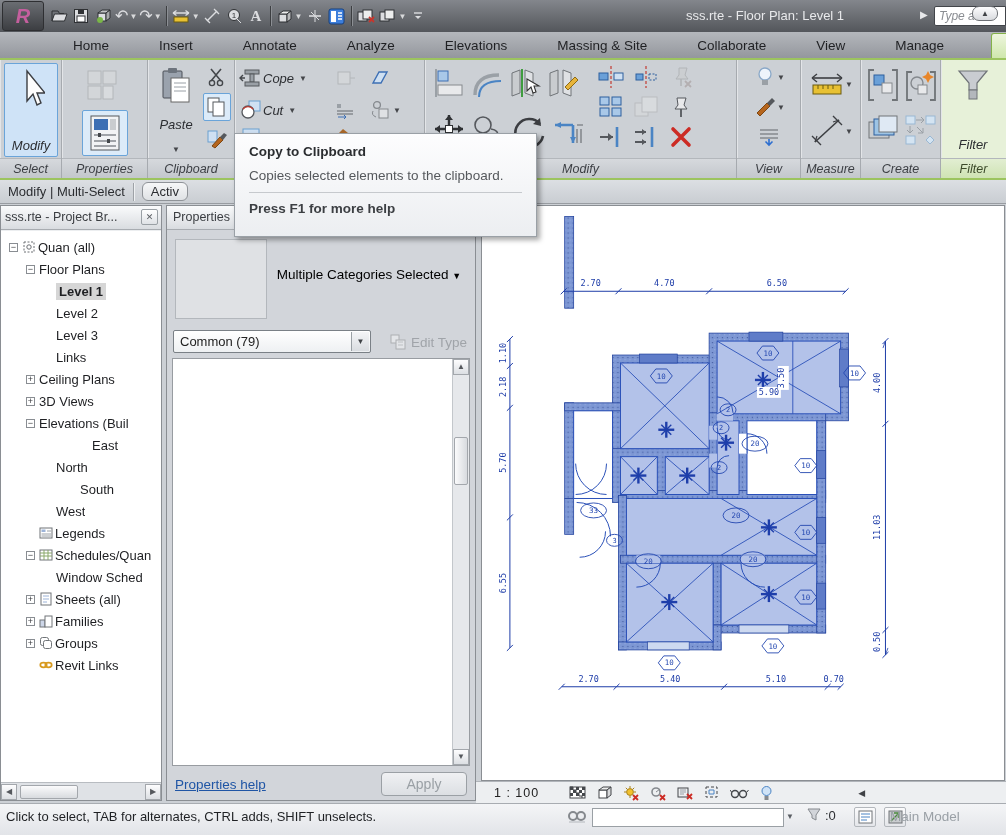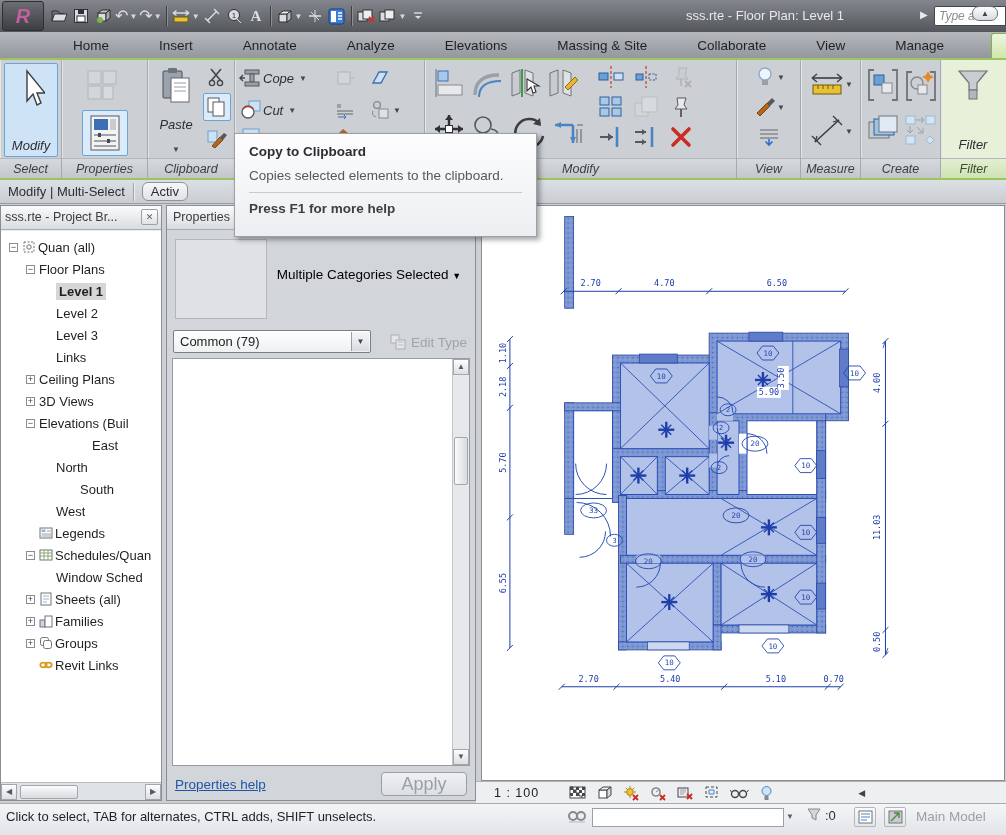--- a/index.html
+++ b/index.html
@@ -106,21 +106,21 @@
     border:1px solid #989ca1;}
   #props-vscroll{position:absolute;right:0;top:0;bottom:0;width:17px;background:#e6e8eb;border-left:1px solid #c3c7cb;}
   #props-vscroll .up{position:absolute;top:0;left:0;right:0;height:16px;}
   #props-vscroll .dn{position:absolute;bottom:0;left:0;right:0;height:16px;}
   #props-vscroll .thumb{position:absolute;top:78px;left:1px;right:1px;height:48px;
     background:linear-gradient(90deg,#fbfbfc,#d8dbdf);border:1px solid #a3a7ac;border-radius:2px;}
   #props-bottom{position:absolute;left:0;right:0;bottom:0;height:32px;display:flex;align-items:center;
     padding:0 8px;background:#d2d5da;}
   #props-help{color:#1f55a5;text-decoration:underline;font-size:13.5px;flex:1;}
   #apply-btn{width:86px;height:24px;background:linear-gradient(#f0f1f3,#dcdfe3);border:1px solid #9ba0a5;
-    border-radius:4px;color:#9aa0a5;font-size:18px;text-align:center;line-height:22px;margin-left:16px;}
+    border-radius:4px;color:#9aa0a5;font-size:14px;text-align:center;line-height:22px;margin-left:16px;}
 
   
   #canvas{position:absolute;left:481px;top:205px;width:524px;height:576px;background:#fff;
     border:1px solid #8a8e93;}
   #vcb{position:absolute;left:476px;top:781px;width:530px;height:22px;background:#edeff1;
     border-top:1px solid #b0b4b9;display:flex;align-items:center;font-size:12.5px;color:#222;}
   #vcb-scale{margin-left:18px;margin-right:26px;letter-spacing:1px;}
   .vcb-btn{width:24px;height:20px;display:inline-flex;align-items:center;justify-content:center;}
   #vcb-back{margin-left:80px;font-size:9px;color:#3f4246;}
 
@@ -128,21 +128,21 @@
   #statusbar{position:absolute;left:0;top:803px;width:1006px;height:32px;
     background:linear-gradient(#f4f5f7,#e2e4e8);border-top:1px solid #a8acb1;font-size:13px;color:#1f2124;}
   #status-msg{position:absolute;left:6px;top:0;height:26px;line-height:26px;white-space:nowrap;}
   #ws-icon{position:absolute;left:566px;top:4px;}
   #ws-combo{position:absolute;left:592px;top:4px;width:192px;height:19px;background:#fff;
     border:1px solid #9aa0a5;}
   #ws-dd{position:absolute;left:786px;top:8px;font-size:8px;color:#5a5e63;}
   #sb-filter{position:absolute;left:806px;top:3px;display:flex;align-items:center;gap:3px;color:#2c2e32;}
   .sb-btn{position:absolute;top:3px;width:22px;height:20px;border:1px solid #b3b7bc;border-radius:2px;
     background:linear-gradient(#fbfbfc,#e4e6ea);display:flex;align-items:center;justify-content:center;}
-  #main-model{position:absolute;left:916px;top:0;height:26px;line-height:26px;color:#9aa0a6;font-size:13.5px;}
+  #main-model{position:absolute;left:890px;top:0;height:26px;line-height:26px;color:#9aa0a6;font-size:13.5px;}
 
   
   #tooltip{position:absolute;left:234px;top:133px;width:303px;height:104px;z-index:90;
     background:linear-gradient(#fdfdfe 0%,#eceef1 100%);border:1px solid #9aa0a6;
     box-shadow:3px 3px 5px rgba(0,0,0,.35);padding:10px 14px 8px 14px;}
   #tt-title{font-weight:bold;font-size:13.5px;color:#2b2d30;}
   #tt-body{font-size:13.5px;color:#55585c;margin-top:9px;}
   #tt-sep{border:none;border-top:1px solid #c6c9cd;margin:9px 0 8px 0;}
   #tt-footer{font-weight:bold;font-size:13.5px;color:#3c3f43;}
 </style>

